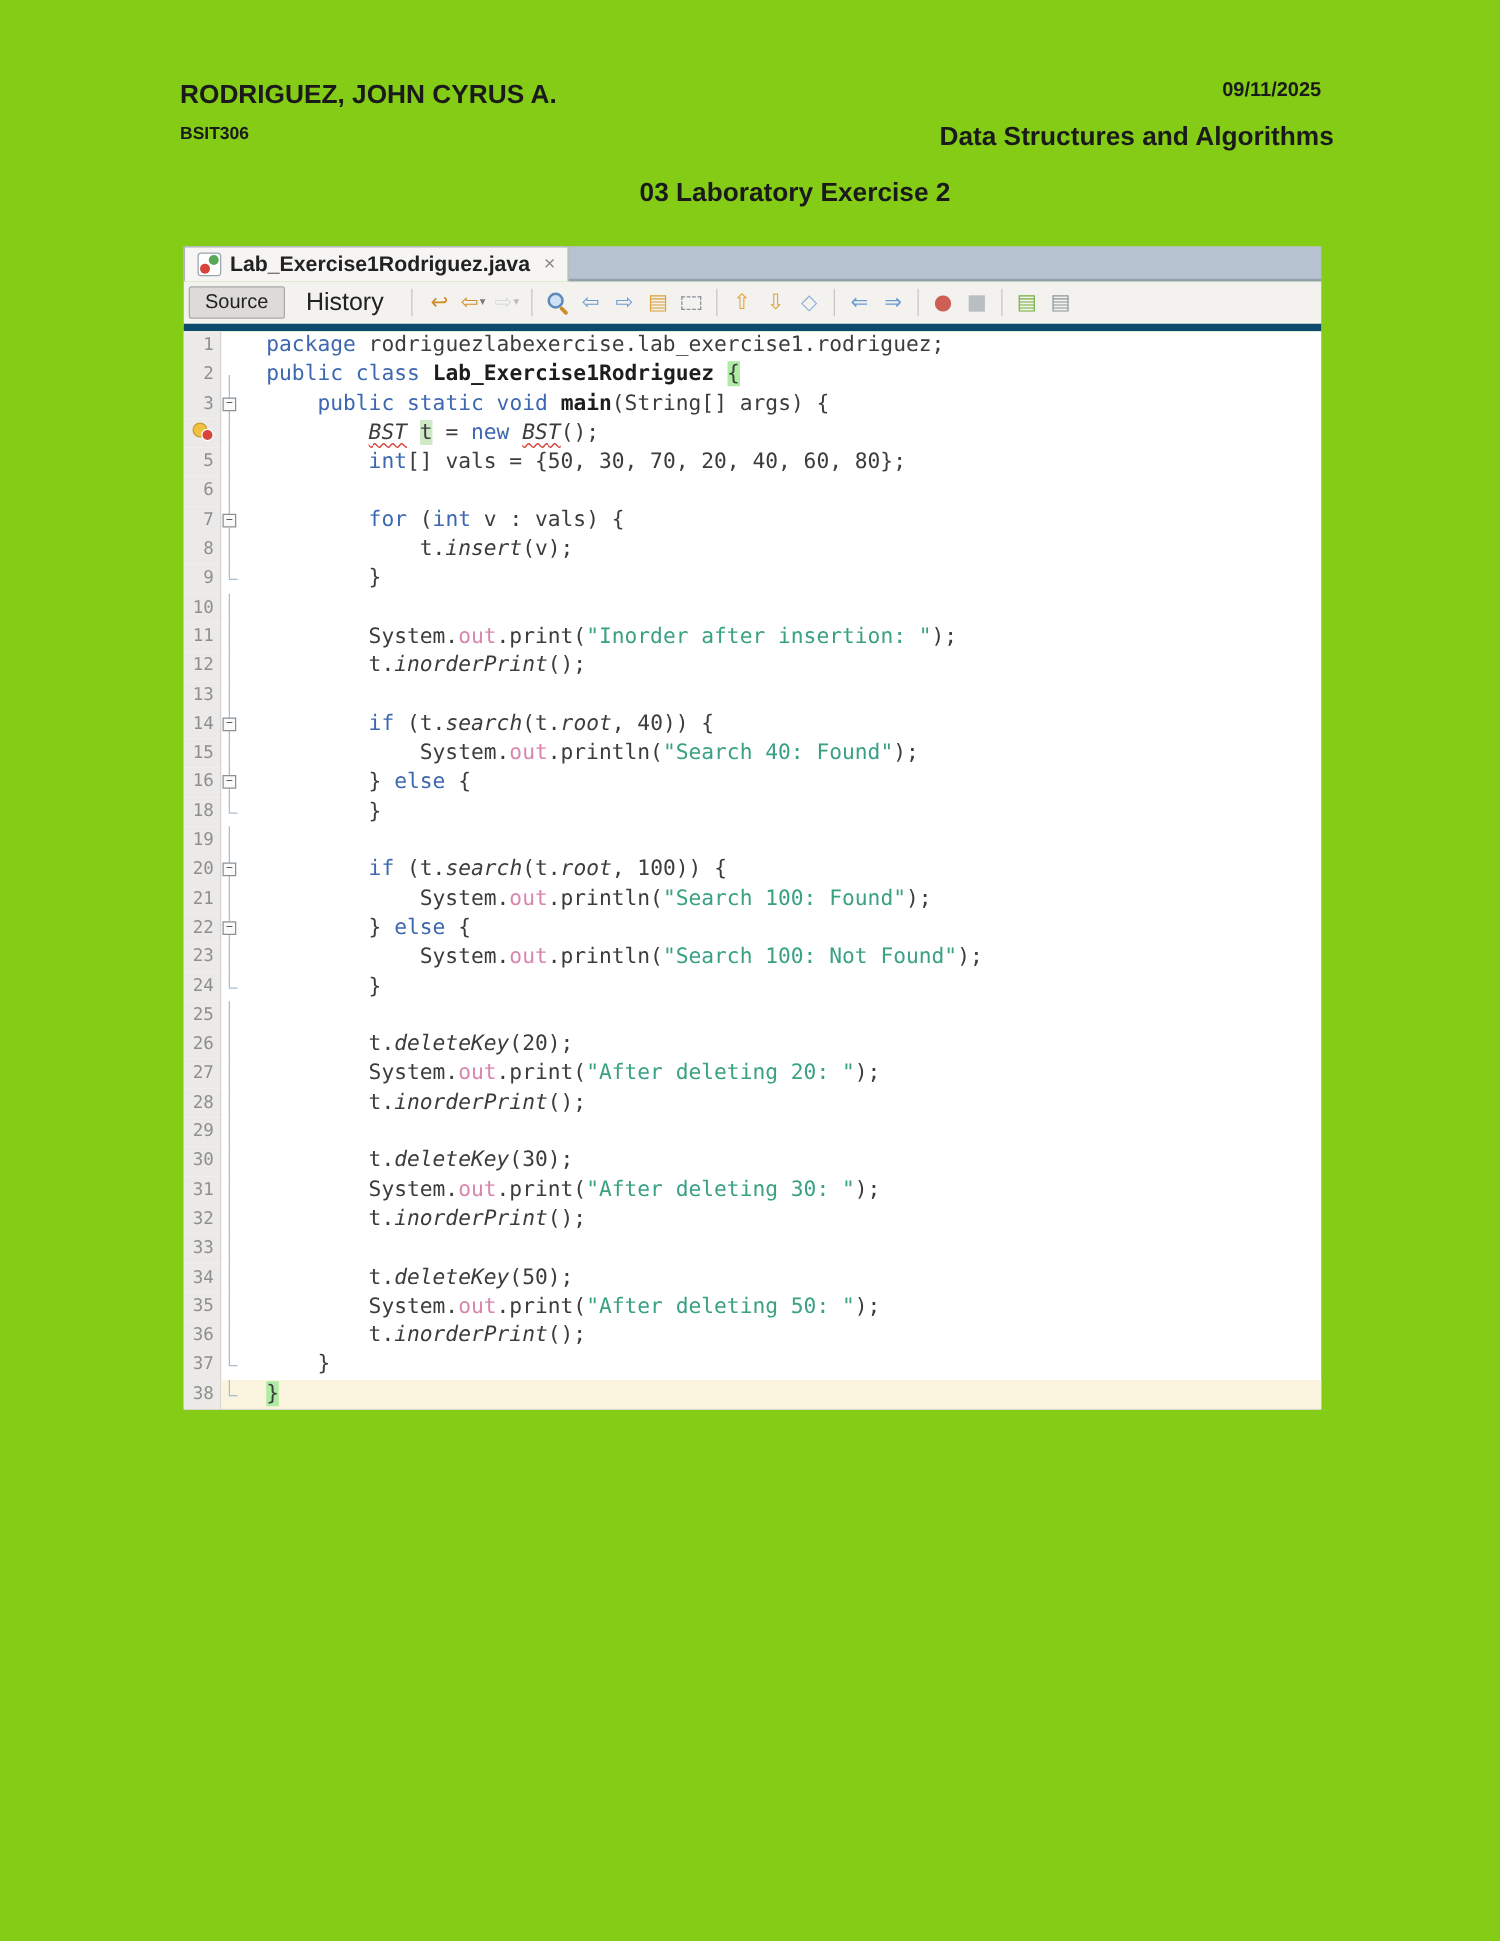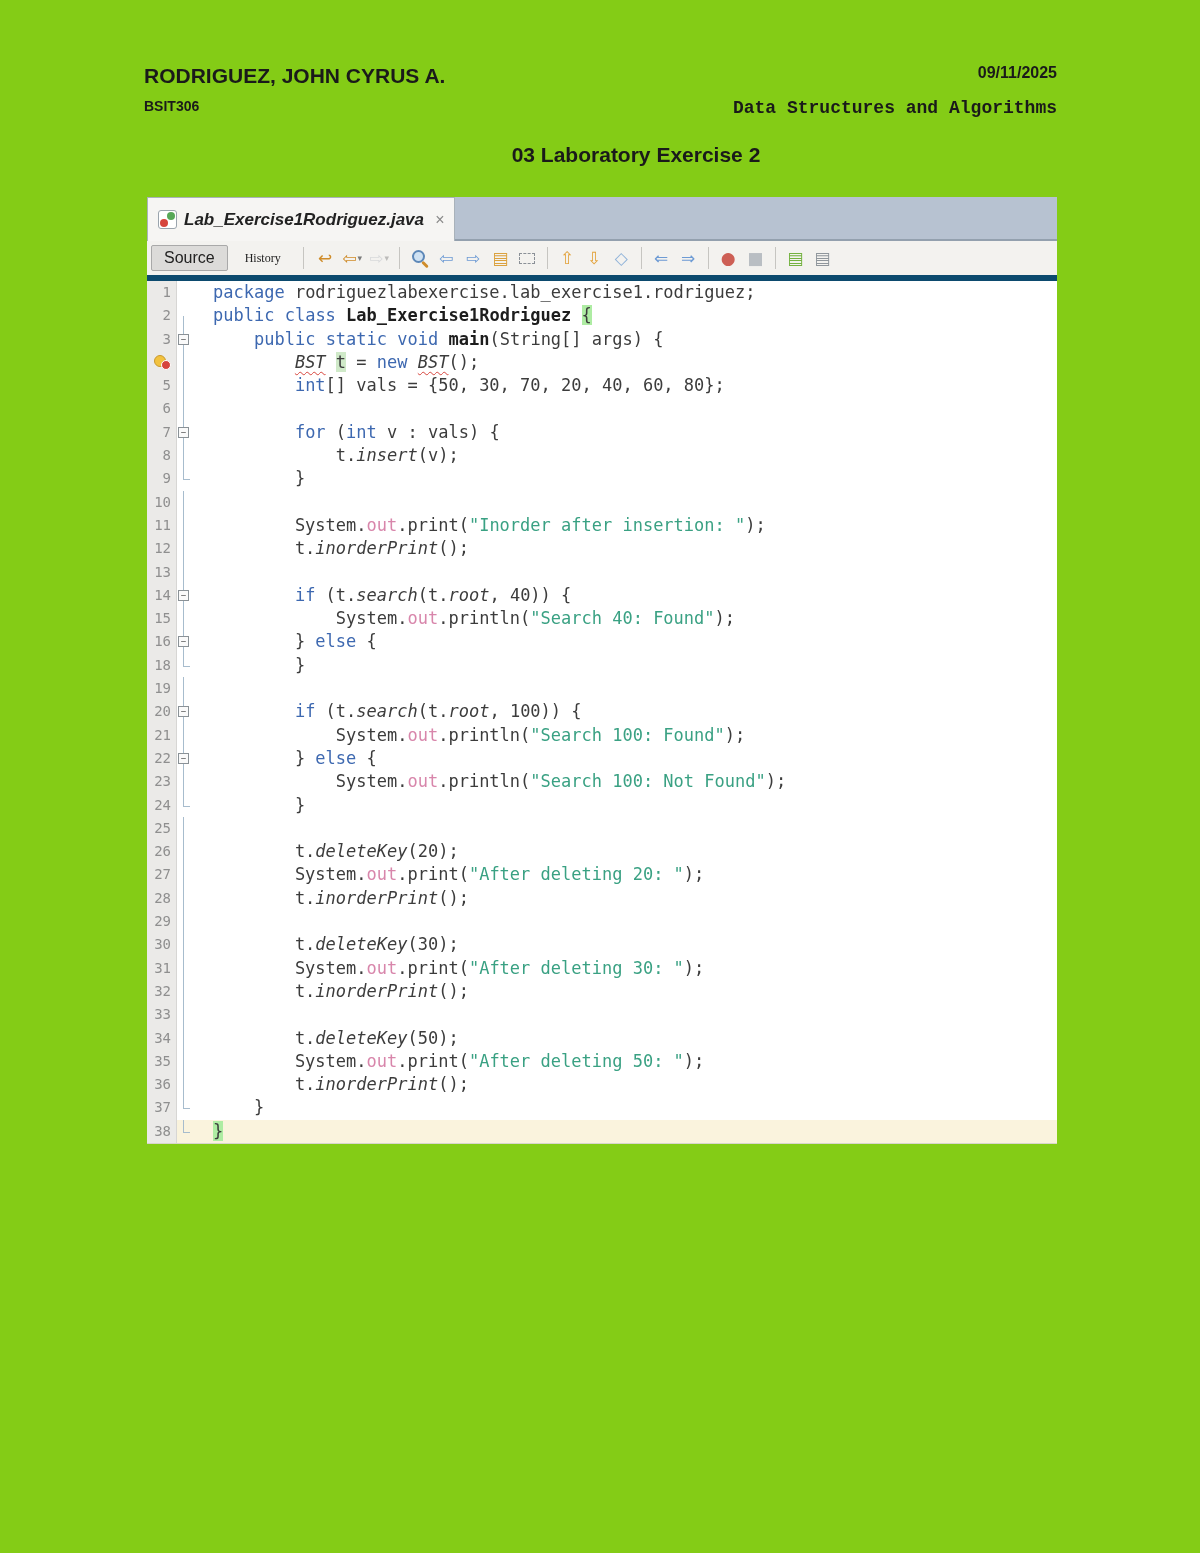--- a/index.html
+++ b/index.html
@@ -3,40 +3,40 @@
 <meta charset="utf-8">
 <style>
   html,body{margin:0;padding:0;background:#fff;}
   body{width:1200px;height:1553px;position:relative;font-family:"Liberation Sans",sans-serif;color:#1a1a1a;}
   .page{position:absolute;inset:0;background:#84cc16;}
 
   
   .hname{position:absolute;left:144px;top:64px;font-weight:bold;font-size:21px;}
   .hdate{position:absolute;right:143px;top:64px;font-weight:bold;font-size:16px;}
   .hcourse{position:absolute;left:144px;top:98px;font-weight:bold;font-size:14px;}
-  .hsubject{position:absolute;right:143px;top:98px;font-weight:bold;font-size:18px;font-family:Liberation Mono, monospace;}
+  .hsubject{position:absolute;right:133px;top:98px;font-weight:bold;font-size:21px;}
   .htitle{position:absolute;left:0;top:143px;width:100%;text-align:center;font-weight:bold;font-size:21px;padding-left:36px;}
 
   
   .editor{position:absolute;left:147px;top:197px;width:910px;border-bottom:1px solid #d8d5cc;}
 
   
-  .tabstrip{height:44px;display:flex;align-items:stretch;font-style:italic;}
+  .tabstrip{height:28px;display:flex;align-items:stretch;}
   .tab{display:flex;align-items:center;gap:7px;padding:0 10px;background:#f6f5f3;border:1px solid #a9b2ba;border-bottom:none;cursor:default;}
   .tablabel{font-weight:bold;font-size:17px;color:#222;}
   .tabclose{color:#8a8a8a;font-size:16px;margin-left:4px;}
   .tabrest{flex:1;background:var(--tabstrip,#b7c2d1);border-bottom:2px solid #93a0ae;}
   .javaicon{width:17px;height:17px;position:relative;background:#fff;border:1px solid #9aa4ad;border-radius:3px;flex:none;}
   .javaicon::before{content:"";position:absolute;left:1px;bottom:1px;width:8px;height:8px;border-radius:50%;background:var(--error_red,#d6443c);}
   .javaicon::after{content:"";position:absolute;right:1px;top:1px;width:8px;height:8px;border-radius:50%;background:#57a857;}
 
   
   .toolbar{height:34px;background:var(--toolbar_bg,#f3f2ef);border-bottom:6px solid #0c4a6e;display:flex;align-items:center;padding:0 4px;gap:4px;}
   .btn-source{background:#dcdbd9;border:1px solid #a9a9a9;border-radius:2px;padding:3px 12px;font-family:"Liberation Sans",sans-serif;font-size:16px;color:#222;}
-  .btn-history{background:transparent;border:1px solid transparent;padding:3px 12px;font-family:Liberation Serif, serif;font-size:12px;color:#222;}
+  .btn-history{background:transparent;border:1px solid transparent;padding:3px 12px;font-family:Liberation Sans, sans-serif;font-size:20px;color:#222;}
   .tbsep{width:1px;height:22px;background:#c6c5c1;margin:0 5px;flex:none;}
   .tbicon{width:25px;height:24px;display:inline-flex;align-items:center;justify-content:center;position:relative;flex:none;}
   .tbicon .glyph{font-family:"DejaVu Sans",sans-serif;font-size:17px;line-height:1;}
   .tbicon.disabled{opacity:.45;}
   .caret{font-family:"DejaVu Sans",sans-serif;font-size:9px;color:#7a7a7a;margin-left:1px;}
   .mag::before{content:"";position:absolute;left:5px;top:4px;width:9px;height:9px;border:2px solid #5d88b8;border-radius:50%;background:#cfe2f3;}
   .mag::after{content:"";position:absolute;right:3px;bottom:4px;width:8px;height:3px;background:#cf8c2a;transform:rotate(45deg);border-radius:2px;}
   .rectsel::before{content:"";position:absolute;left:4px;top:7px;width:14px;height:9px;border:1px dashed #8a9097;}
 
   

